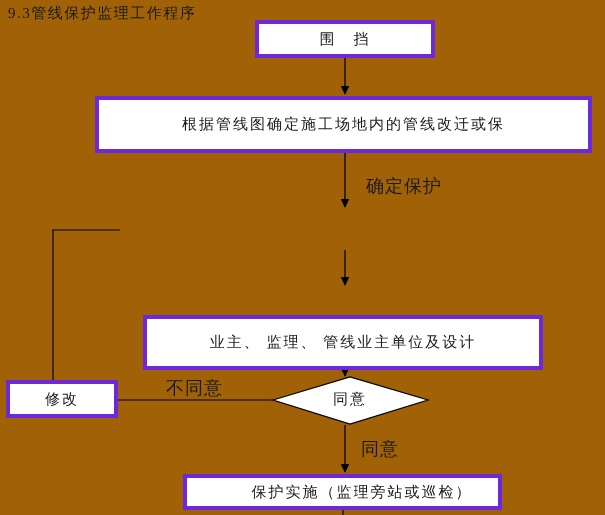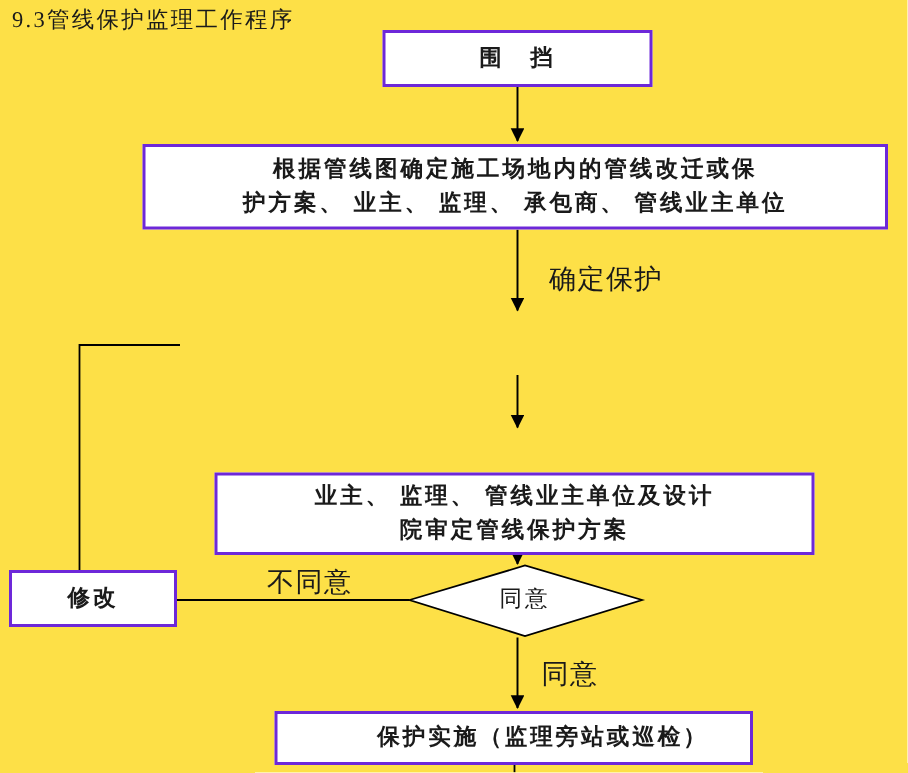--- a/index.html
+++ b/index.html
@@ -1,39 +1,38 @@
 <!DOCTYPE html>
 <html><head>
 <meta charset="utf-8">
 <style>
   html,body { margin:0; padding:0; background:#ffffff; }
   #canvas {
     position:relative;
     width:605px; height:515px;
-    background:#fde047;
+    background:#a16207;
     font-family:"Liberation Serif","DejaVu Serif",serif;
     color:#1a1a1a;
     overflow:hidden;
   }
   #connectors { position:absolute; left:0; top:0; width:605px; height:515px; }
   .box {
     position:absolute;
     box-sizing:border-box;
-    border:2px solid #6d28d9;
+    border:4px solid #6d28d9;
     background:#ffffff;
     display:flex;
     flex-direction:column;
     align-items:center;
     justify-content:center;
     text-align:center;
     font-size:15px;
     letter-spacing:2px;
     line-height:23px;
     white-space:nowrap;
-    font-weight:bold;
   }
   .doc-title {
     position:absolute; left:8px; top:4px;
     font-size:15px; letter-spacing:1.5px;
   }
   .edge-label {
     position:absolute;
     font-size:18px; letter-spacing:1px;
     background:transparent;
   }
@@ -43,21 +42,21 @@
     text-align:center;
     font-size:15px; letter-spacing:2px;
   }
   #box-enclosure   { left:255px; top:20px;  width:180px; height:38px; }
   #box-determine   { left:95px;  top:96px;  width:497px; height:57px;justify-content:center; }
   #box-contractor  { left:121px; top:209px; width:447px; height:41px; }
   #box-review      { left:143px; top:287px; width:400px; height:55px;margin-top:28px; }
   #box-modify      { left:6px;   top:380px; width:112px; height:38px; }
   #box-implement   { left:183px; top:474px; width:319px; height:36px;padding-left:39px; }
   #label-confirm   { left:366px; top:174px; }
-  #label-disagree  { left:166px; top:376px;margin-left:12px; }
+  #label-disagree  { left:166px; top:376px; }
   #label-agree     { left:361px; top:437px; }
 </style>
 </head>
 <body>
 
 <div id="canvas">
 
   <svg id="connectors" viewBox="0 0 605 515" xmlns="http://www.w3.org/2000/svg">
     <defs>
       <marker id="ah" markerWidth="9" markerHeight="9" refX="6.5" refY="3.5" orient="auto">
@@ -76,27 +75,25 @@
   </svg>
 
   <div class="doc-title">9.3管线保护监理工作程序</div>
 
   <div class="box" id="box-enclosure">
     <span>围　挡</span>
   </div>
 
   <div class="box" id="box-determine">
     <span>根据管线图确定施工场地内的管线改迁或保</span>
-    <span>护方案、 业主、 监理、 承包商、 管线业主单位</span>
   </div>
 
 
   <div class="box" id="box-review">
     <span>业主、 监理、 管线业主单位及设计</span>
-    <span>院审定管线保护方案</span>
   </div>
 
   <div class="diamond-label">同意</div>
 
   <div class="box" id="box-modify">
     <span>修改</span>
   </div>
 
   <div class="box" id="box-implement">
     <span>保护实施（监理旁站或巡检）</span>

